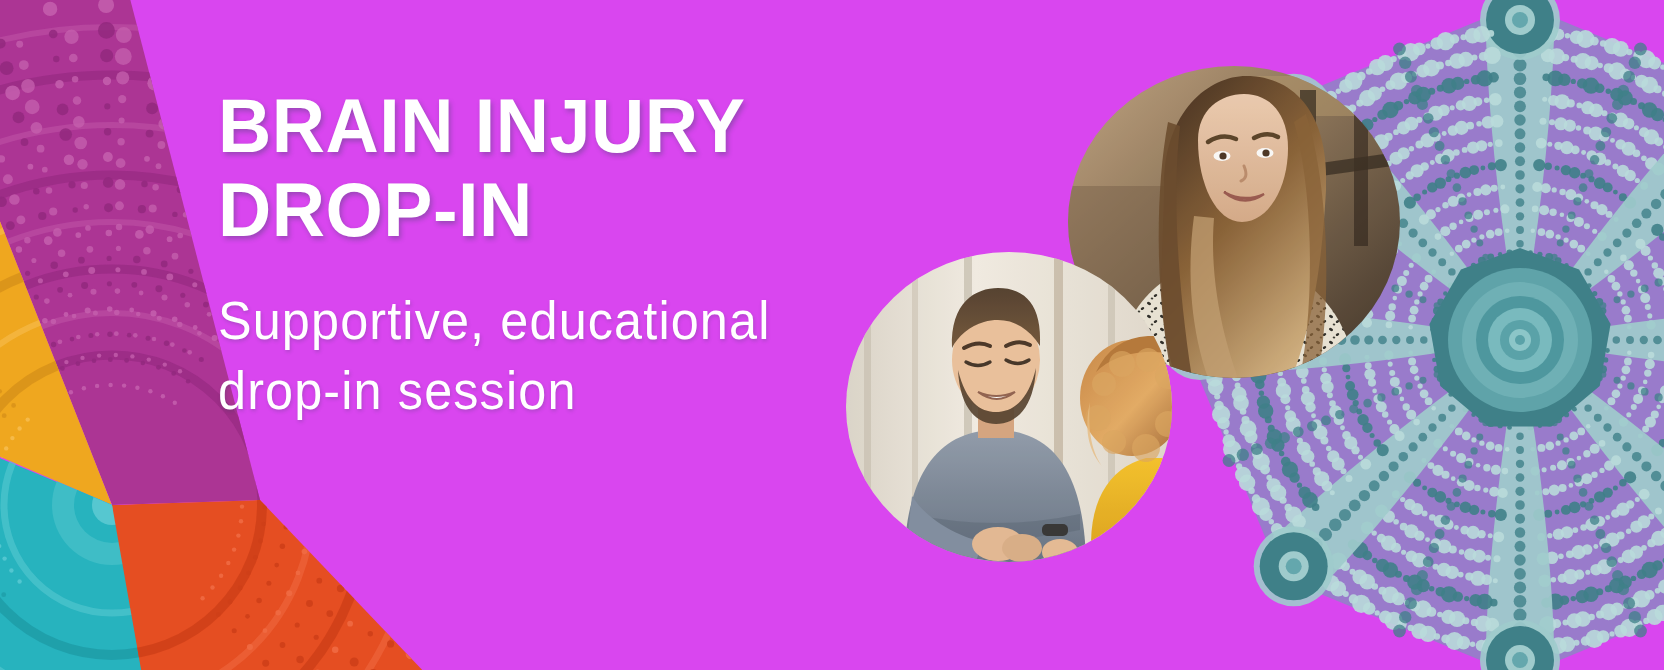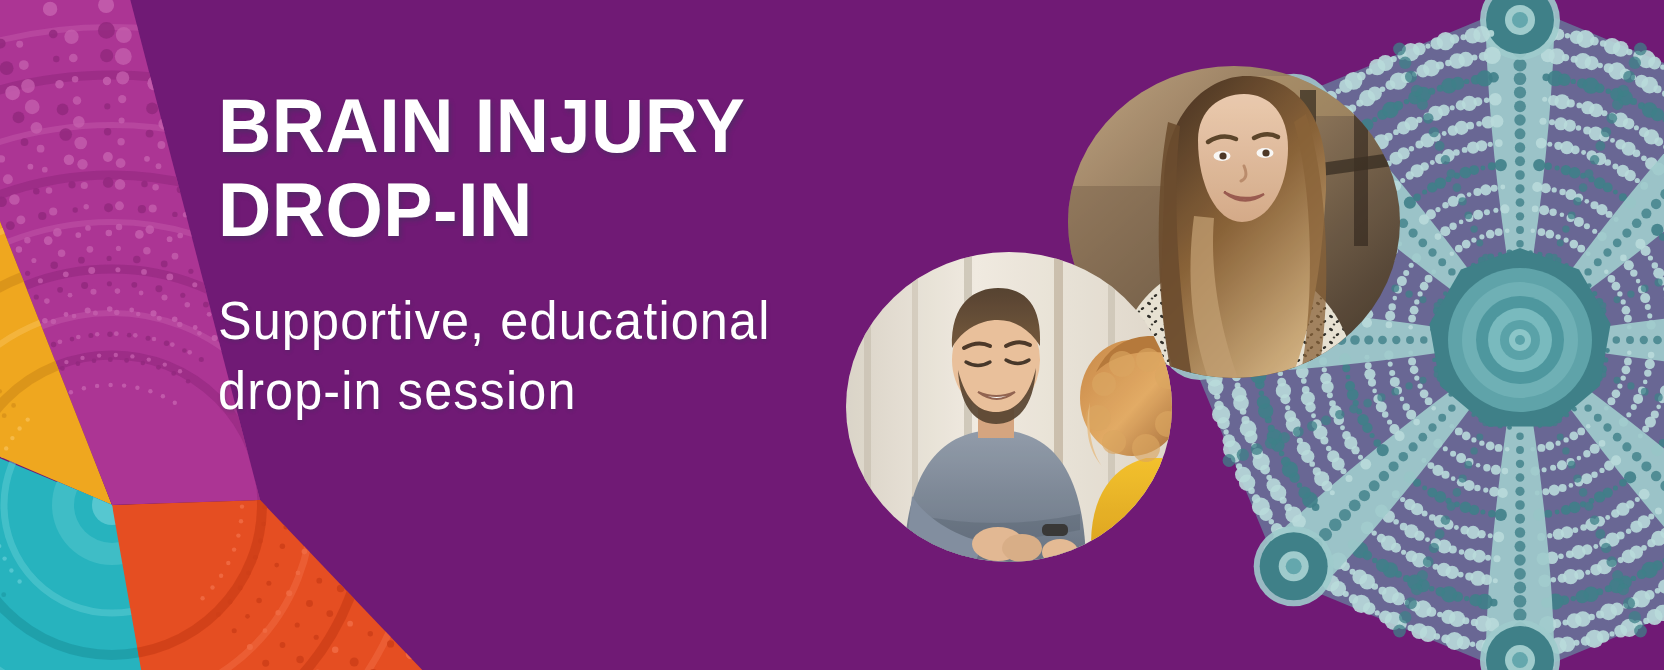--- a/index.html
+++ b/index.html
@@ -4,21 +4,21 @@
 <style>
   * { margin:0; padding:0; box-sizing:border-box; }
   html,body { background:#ffffff; }
   body { font-family:"Liberation Sans", sans-serif; }
 
   #banner{
     position:relative;
     width:1664px;
     height:670px;
     overflow:hidden;
-    background:#701a75;
+    background:#d946ef;
   }
 
   
   .layer{ position:absolute; inset:0; pointer-events:none; }
   .layer svg{ display:block; width:100%; height:100%; }
 
   
   .copy{
     position:absolute;
     left:218px;

